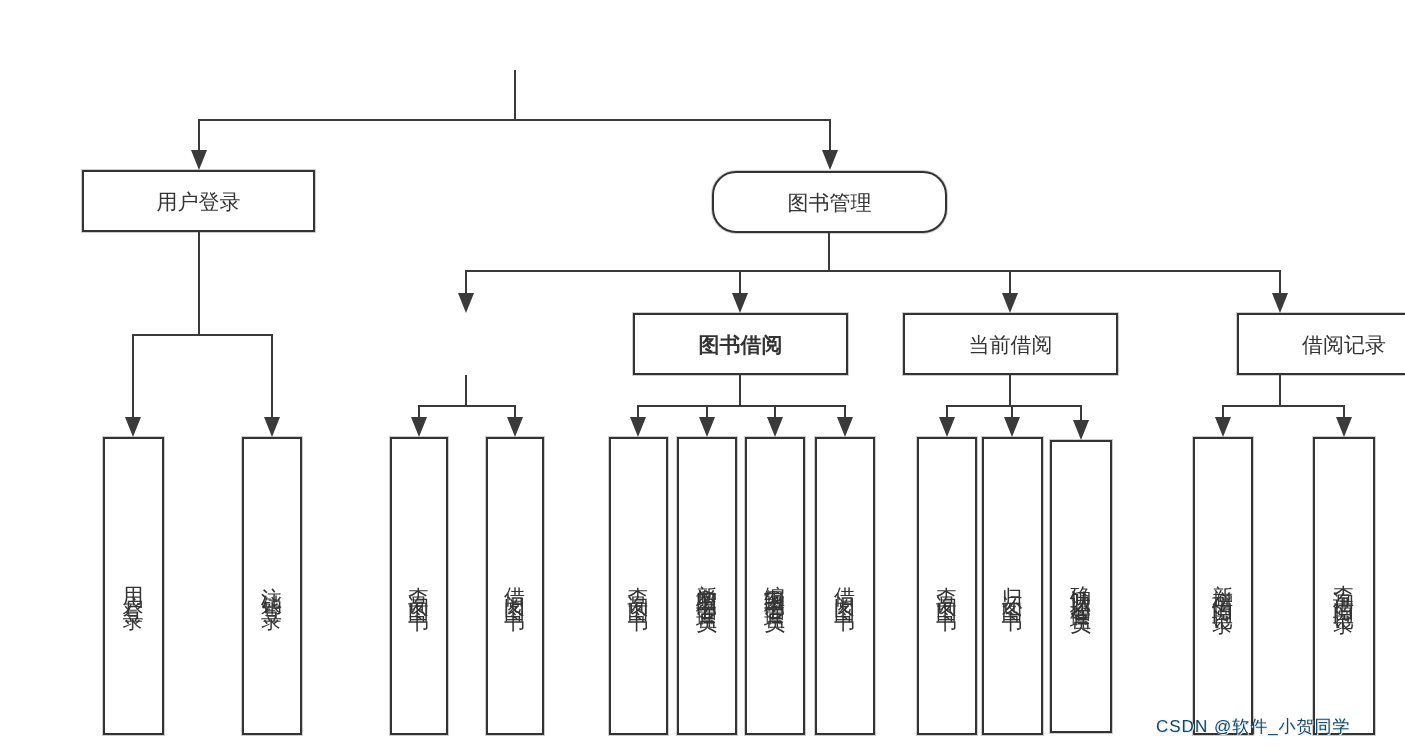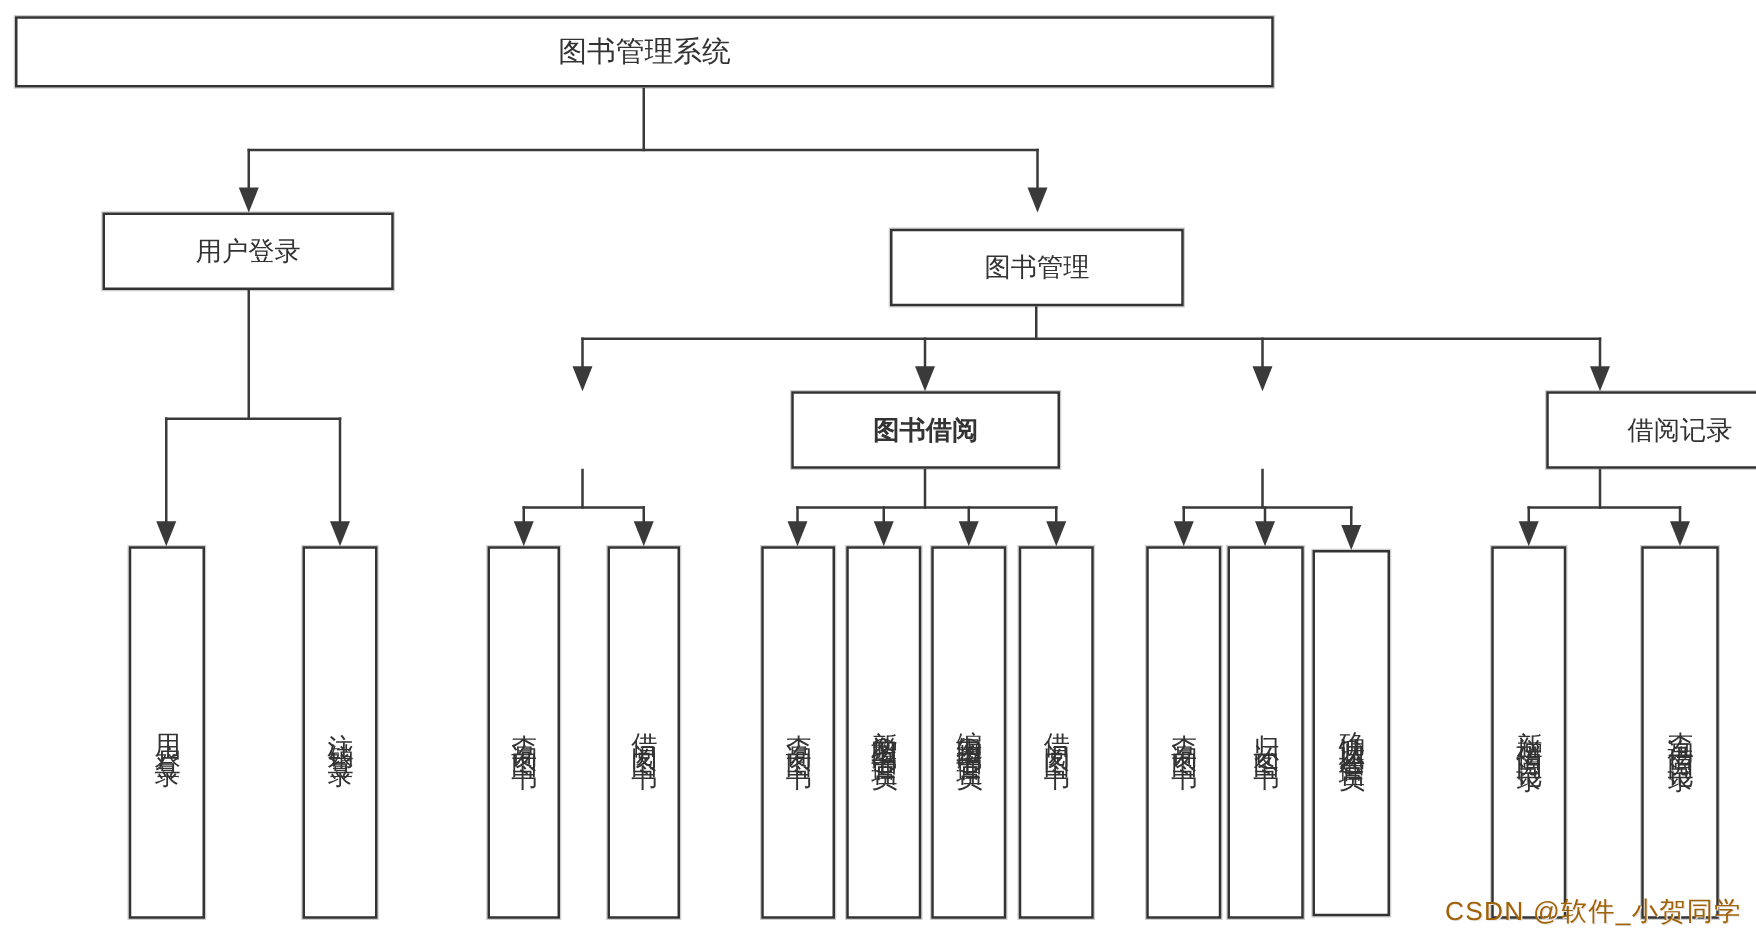--- a/index.html
+++ b/index.html
@@ -17,21 +17,21 @@
     writing-mode:vertical-rl;text-orientation:mixed;letter-spacing:8px;
     text-align:center;
   }
   .hline,.vline{position:absolute;background:#3a3a3a;}
   .arrow{
     position:absolute;width:0;height:0;
     border-left:8px solid transparent;border-right:8px solid transparent;
     border-top:20px solid #3a3a3a;
   }
   .watermark{
-    position:absolute;color:#a16207;font-size:21px;letter-spacing:1px;
+    position:absolute;color:#0c4a6e;font-size:17px;letter-spacing:1px;
     text-shadow:1px 1px 0 #e8e8e8;white-space:nowrap;
   }
 </style>
 </head>
 <body>
 
 <div class="stage">
 
   <div class="vline" style="left:514px;top:70px;width:2px;height:51px;"></div>
   <div class="hline" style="left:198px;top:119px;width:633px;height:2px;"></div>
@@ -85,29 +85,29 @@
   <div class="vline" style="left:1080px;top:405px;width:2px;height:17px;"></div>
   <div class="arrow" style="left:1073px;top:420px;"></div>
 
   <div class="vline" style="left:1279px;top:375px;width:2px;height:32px;"></div>
   <div class="hline" style="left:1222px;top:405px;width:123px;height:2px;"></div>
   <div class="vline" style="left:1222px;top:405px;width:2px;height:14px;"></div>
   <div class="arrow" style="left:1215px;top:417px;"></div>
   <div class="vline" style="left:1343px;top:405px;width:2px;height:14px;"></div>
   <div class="arrow" style="left:1336px;top:417px;"></div>
 
-  <div class="box" style="left:12px;top:13px;width:1003px;height:53px;font-size:23px;">图书管理系统</div>
 
   <div class="box" style="left:82px;top:170px;width:229px;height:58px;">用户登录</div>
 
-  <div class="box" style="left:712px;top:183px;width:231px;height:58px;">图书管理</div>
+  <div class="box" style="left:712px;top:171px;width:231px;height:58px;border-radius:24px;">图书管理</div>
 
 
   <div class="box" style="left:633px;top:313px;width:211px;height:58px;font-weight:bold;">图书借阅</div>
 
+  <div class="box" style="left:903px;top:313px;width:211px;height:58px;">当前借阅</div>
 
   <div class="box" style="left:1199px;top:313px;width:210px;height:58px;margin-left:38px;">借阅记录</div>
 
   <div class="box vbox" style="left:103px;top:437px;width:57px;height:294px;">用户登录</div>
   <div class="box vbox" style="left:242px;top:437px;width:56px;height:294px;">注销登录</div>
 
   <div class="box vbox" style="left:390px;top:437px;width:54px;height:294px;">查询图书</div>
   <div class="box vbox" style="left:486px;top:437px;width:54px;height:294px;">借阅图书</div>
 
   <div class="box vbox" style="left:609px;top:437px;width:55px;height:294px;">查询图书</div>

